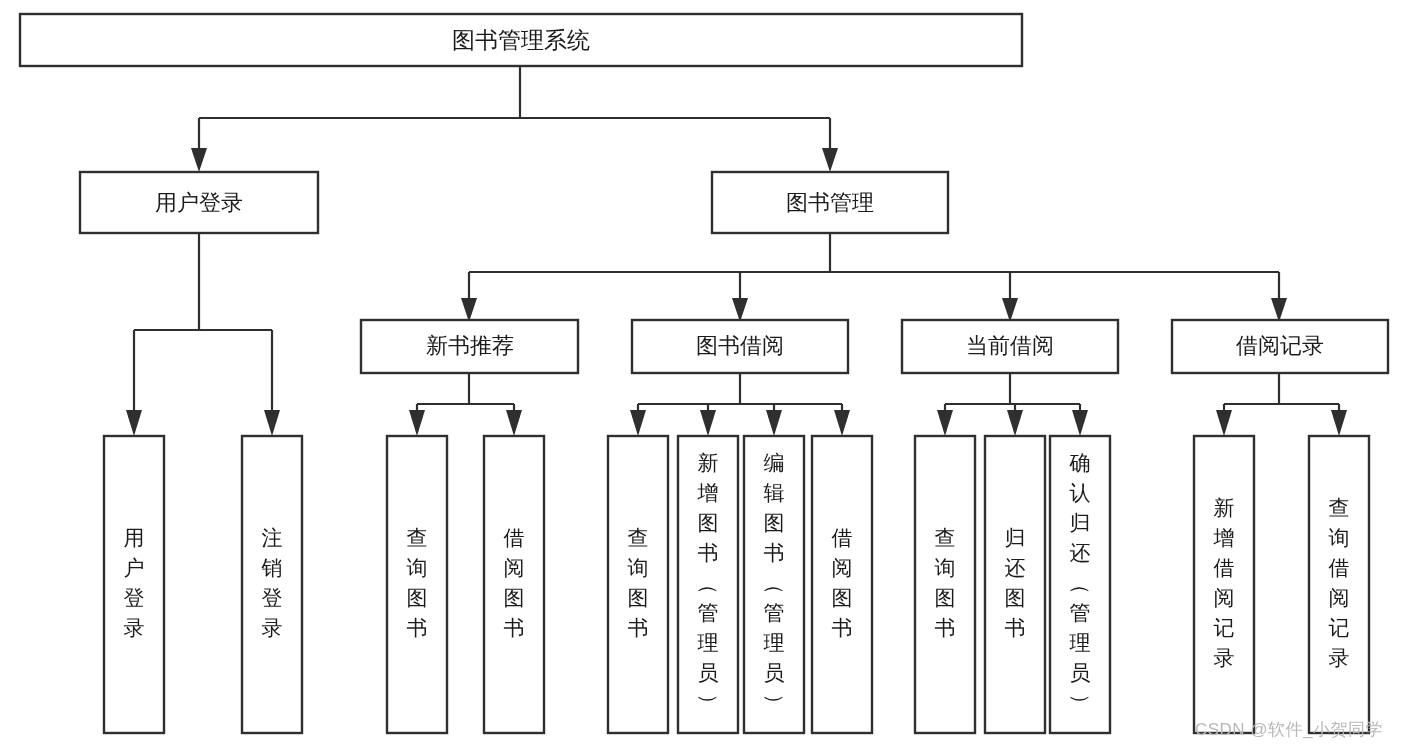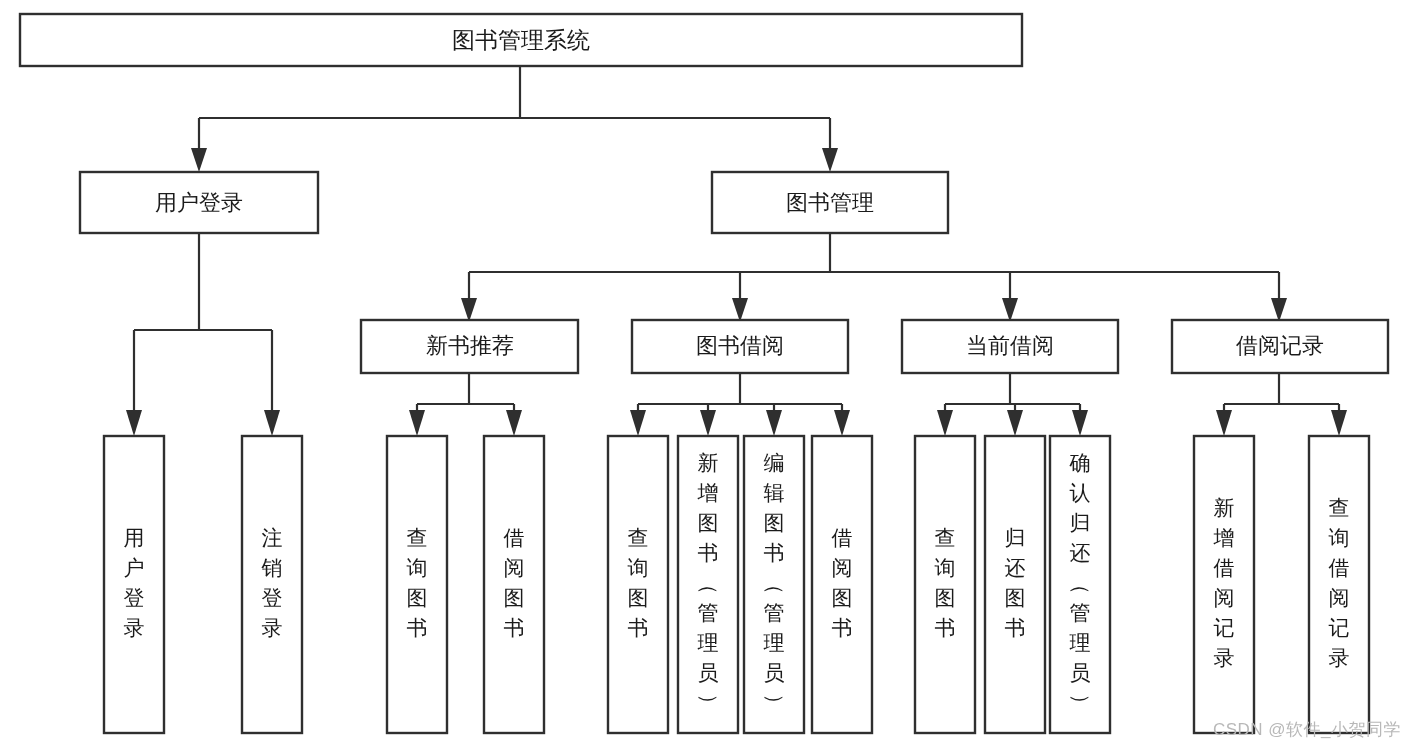--- a/index.html
+++ b/index.html
@@ -58,21 +58,21 @@
   }
   .leaf-label-char {
     fill: #1b1b1b;
     font-family: "Liberation Sans", "DejaVu Sans", sans-serif;
     font-size: 21px;
     text-anchor: middle;
     dominant-baseline: middle;
   }
   .watermark {
     position: absolute;
-    right: 4px;
+    right: 22px;
     bottom: 6px;
     color: #b8b8b8;
     font-size: 17px;
     font-family: "Liberation Sans", "DejaVu Sans", sans-serif;
     letter-spacing: 0.5px;
     user-select: none;
   }
 </style>
 </head>
 <body>

